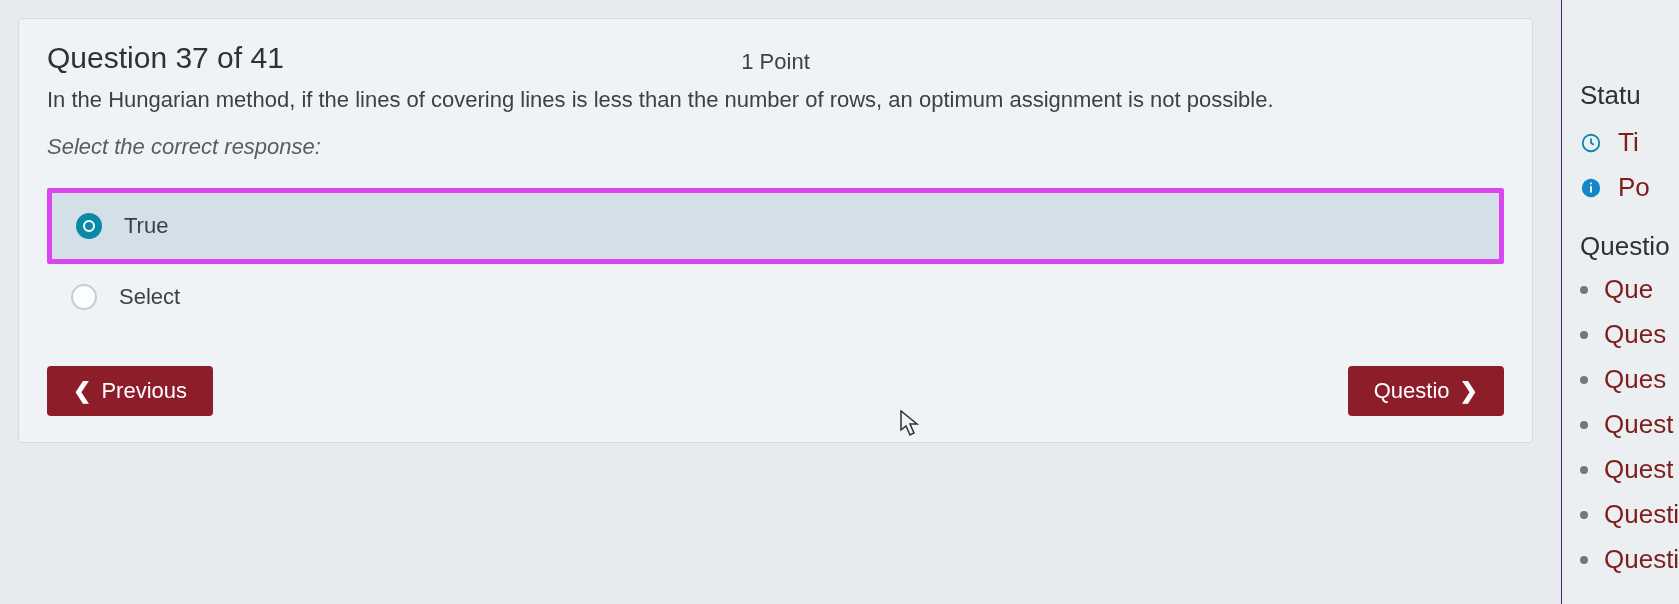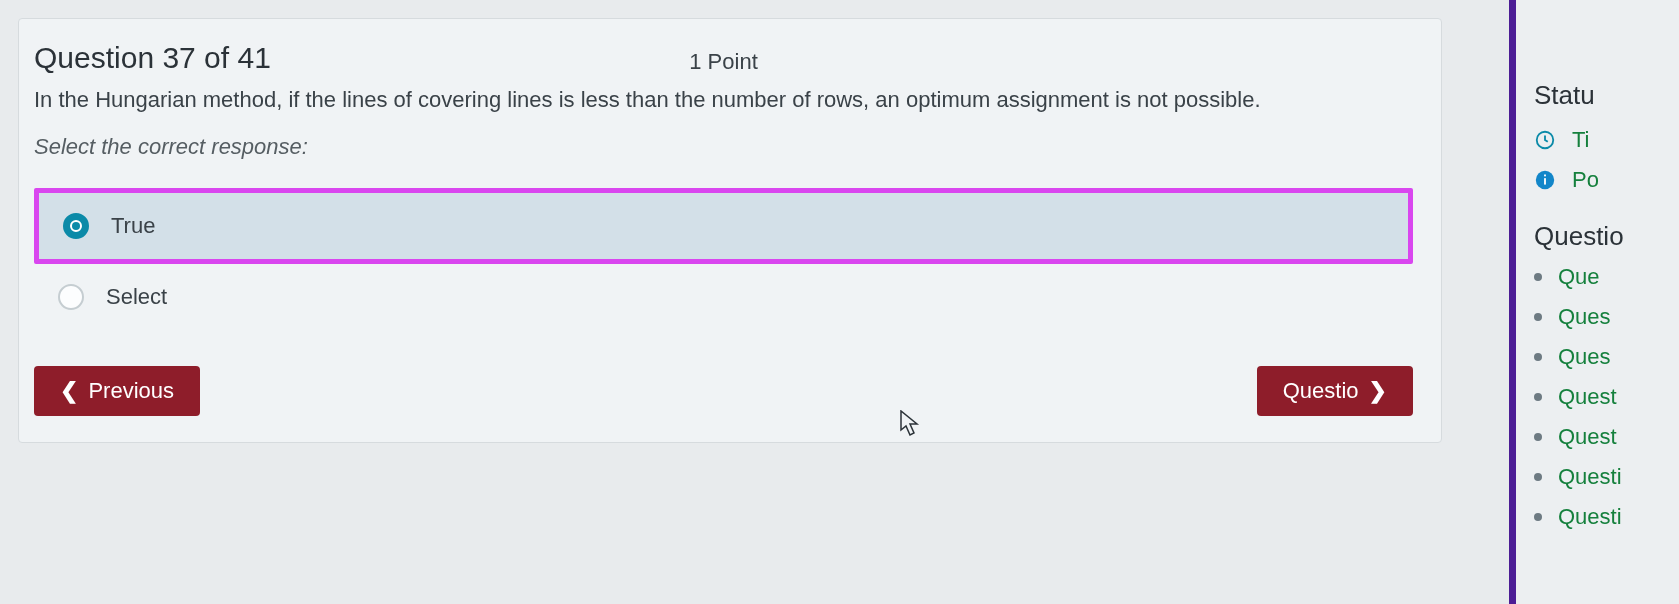--- a/index.html
+++ b/index.html
@@ -18,21 +18,21 @@
     }
     .main {
       flex: 1;
       padding: 18px 28px 20px 18px;
       position: relative;
     }
     .question-card {
       background: #f0f3f5;
       border: 1px solid #d6dbde;
       border-radius: 4px;
-      padding: 22px 28px 26px 15px;
+      padding: 22px 28px 26px 28px;
     }
     .question-heading {
       font-size: 30px;
       font-weight: 400;
       color: #2b3238;
       margin-bottom: 22px;
     }
     .points-row {
       text-align: center;
       font-size: 22px;
@@ -105,38 +105,37 @@
       border-radius: 4px;
       cursor: pointer;
       display: inline-flex;
       align-items: center;
       gap: 10px;
     }
     .chevron {
       font-weight: bold;
     }
     .sidebar {
-      width: 170px;
+      width: 118px;
       background: #eceff1;
-      border-left: 7px solid #4c1d95;
+      border-left: 1px solid #4c1d95;
       padding: 80px 0 0 18px;
       overflow: hidden;
-      margin-left: 39px;
     }
     .side-heading {
       font-size: 26px;
       color: #2b3238;
       margin-bottom: 16px;
     }
     .side-item {
       display: flex;
       align-items: center;
       gap: 16px;
-      font-size: 22px;
-      color: #15803d;
+      font-size: 26px;
+      color: #7f1d1d;
       margin-bottom: 14px;
       white-space: nowrap;
     }
     .side-bullet {
       width: 10px;
       height: 10px;
       background: #6d7a82;
       border-radius: 50%;
       flex-shrink: 0;
     }

